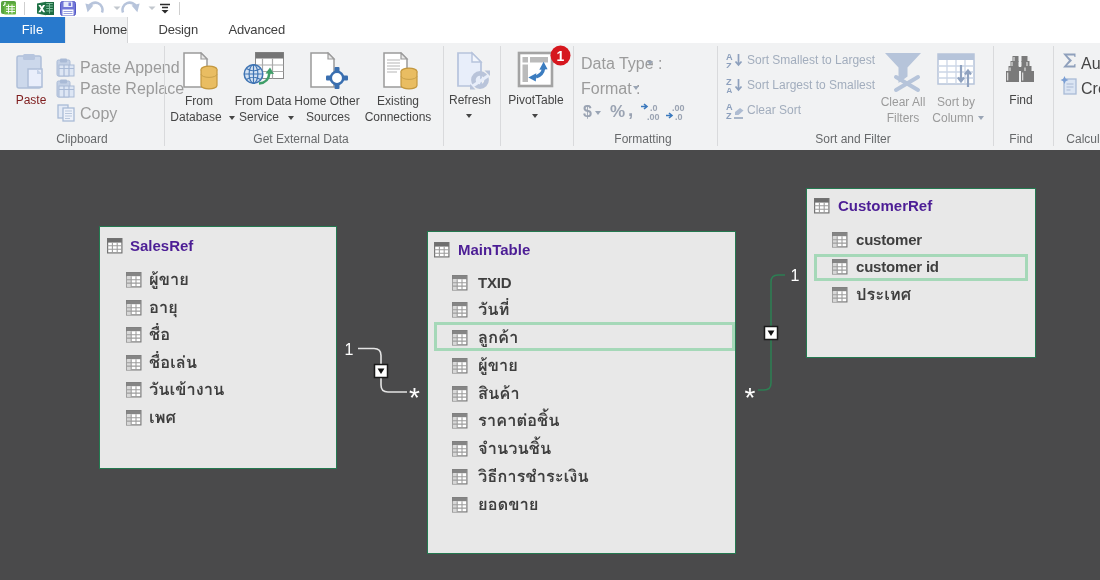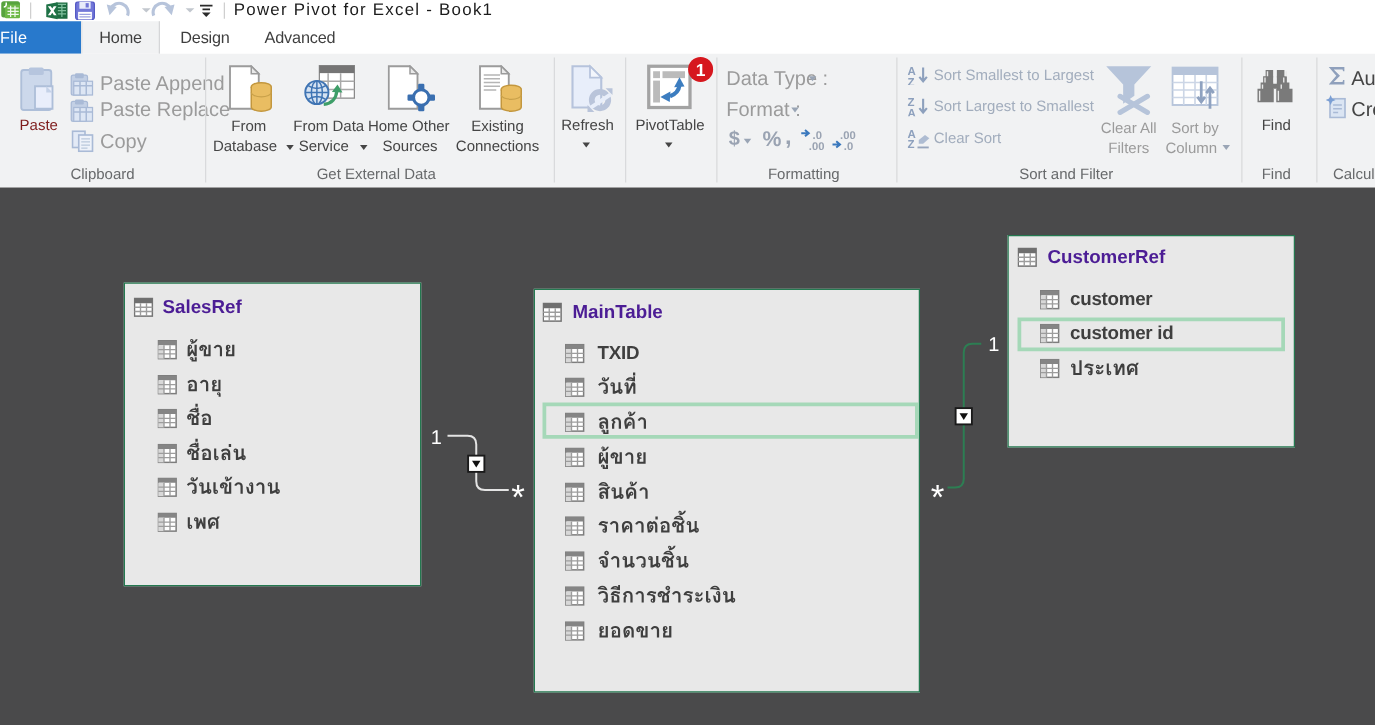--- a/index.html
+++ b/index.html
@@ -5,22 +5,22 @@
  -webkit-font-smoothing:antialiased;background:#fff}
 #app{position:relative;width:1100px;height:580px}
 .abs{position:absolute}
 
 #titlebar{position:absolute;left:0;top:0;width:1100px;height:17px;background:#fff}
 #titletext{position:absolute;left:187px;top:0px;font-size:13.5px;color:#1b1b1b;white-space:nowrap;letter-spacing:1.0px}
 .tsep{position:absolute;top:2px;width:1px;height:13px;background:#cfcfcf}
 
 #tabs{position:absolute;left:0;top:17px;width:1100px;height:26px;background:#fff}
 #filetab{position:absolute;left:0;top:0;width:65px;height:26px;background:#2879cc;color:#fff;
- font-size:13px;text-align:left;line-height:26px;letter-spacing:0.2px}
-.tab{position:absolute;top:0;height:26px;font-size:13px;color:#3f3f3f;line-height:26px;text-align:center;letter-spacing:-0.15px}
+ font-size:13px;text-align:center;line-height:26px;letter-spacing:0.2px}
+.tab{position:absolute;top:0;height:26px;font-size:13px;color:#3f3f3f;line-height:26px;text-align:right;letter-spacing:-0.15px}
 #hometab{left:65px;width:63px;background:#f1f2f3;border-left:1px solid #e3e4e6;border-right:1px solid #d5d6d8}
 
 #ribbon{position:absolute;left:0;top:43px;width:1100px;height:107px;background:#f1f2f3}
 .gsep{position:absolute;top:46px;width:1px;height:100px;background:#d9dadc}
 .glabel{position:absolute;font-size:12px;color:#67696b;white-space:nowrap;transform:translateX(-50%)}
 .btxt{position:absolute;font-size:12px;color:#454545;white-space:nowrap;transform:translateX(-50%)}
 .dtxt{position:absolute;font-size:16px;color:#9b9b9b;white-space:nowrap}
 .stxt{position:absolute;font-size:12px;color:#a2adbd;white-space:nowrap}
 .caret{position:absolute;width:0;height:0;border-left:3.5px solid transparent;border-right:3.5px solid transparent;border-top:4px solid #454545}
 .caretg{position:absolute;width:0;height:0;border-left:3.5px solid transparent;border-right:3.5px solid transparent;border-top:4px solid #9aa5b5}
@@ -67,21 +67,20 @@
    <path d="M20.6 2.6 L12.6 4.6 L18.4 11.2 Z" fill="#b7c4db"></path>
  </svg>
  <svg class="abs" style="left:148px;top:6px" width="8" height="5">
         <path d="M0.5 0.5l3.5 3.5L7.5 0.5z" fill="#c2c7ce"></path>
       </svg>
  <svg class="abs" style="left:159px;top:3px" width="12" height="11">
    <path d="M1 1.5h10M3 4.5h6" stroke="#2b2b2b" stroke-width="1.4"></path>
    <path d="M2.5 7l3.5 3.5L9.5 7z" fill="#2b2b2b"></path>
  </svg>
  <div class="tsep" style="left:179px"></div>
- <div id="titletext">Power Pivot for Excel - Book1</div>
 </div>
 <div id="tabs">
  <div id="filetab">File</div>
  <div class="tab" id="hometab" style="line-height:26px">Home</div>
  <div class="tab" style="left:130px;width:68px">Design</div>
  <div class="tab" style="left:195px;width:90px">Advanced</div>
 </div>
 
 
 <div id="ribbon"></div>

